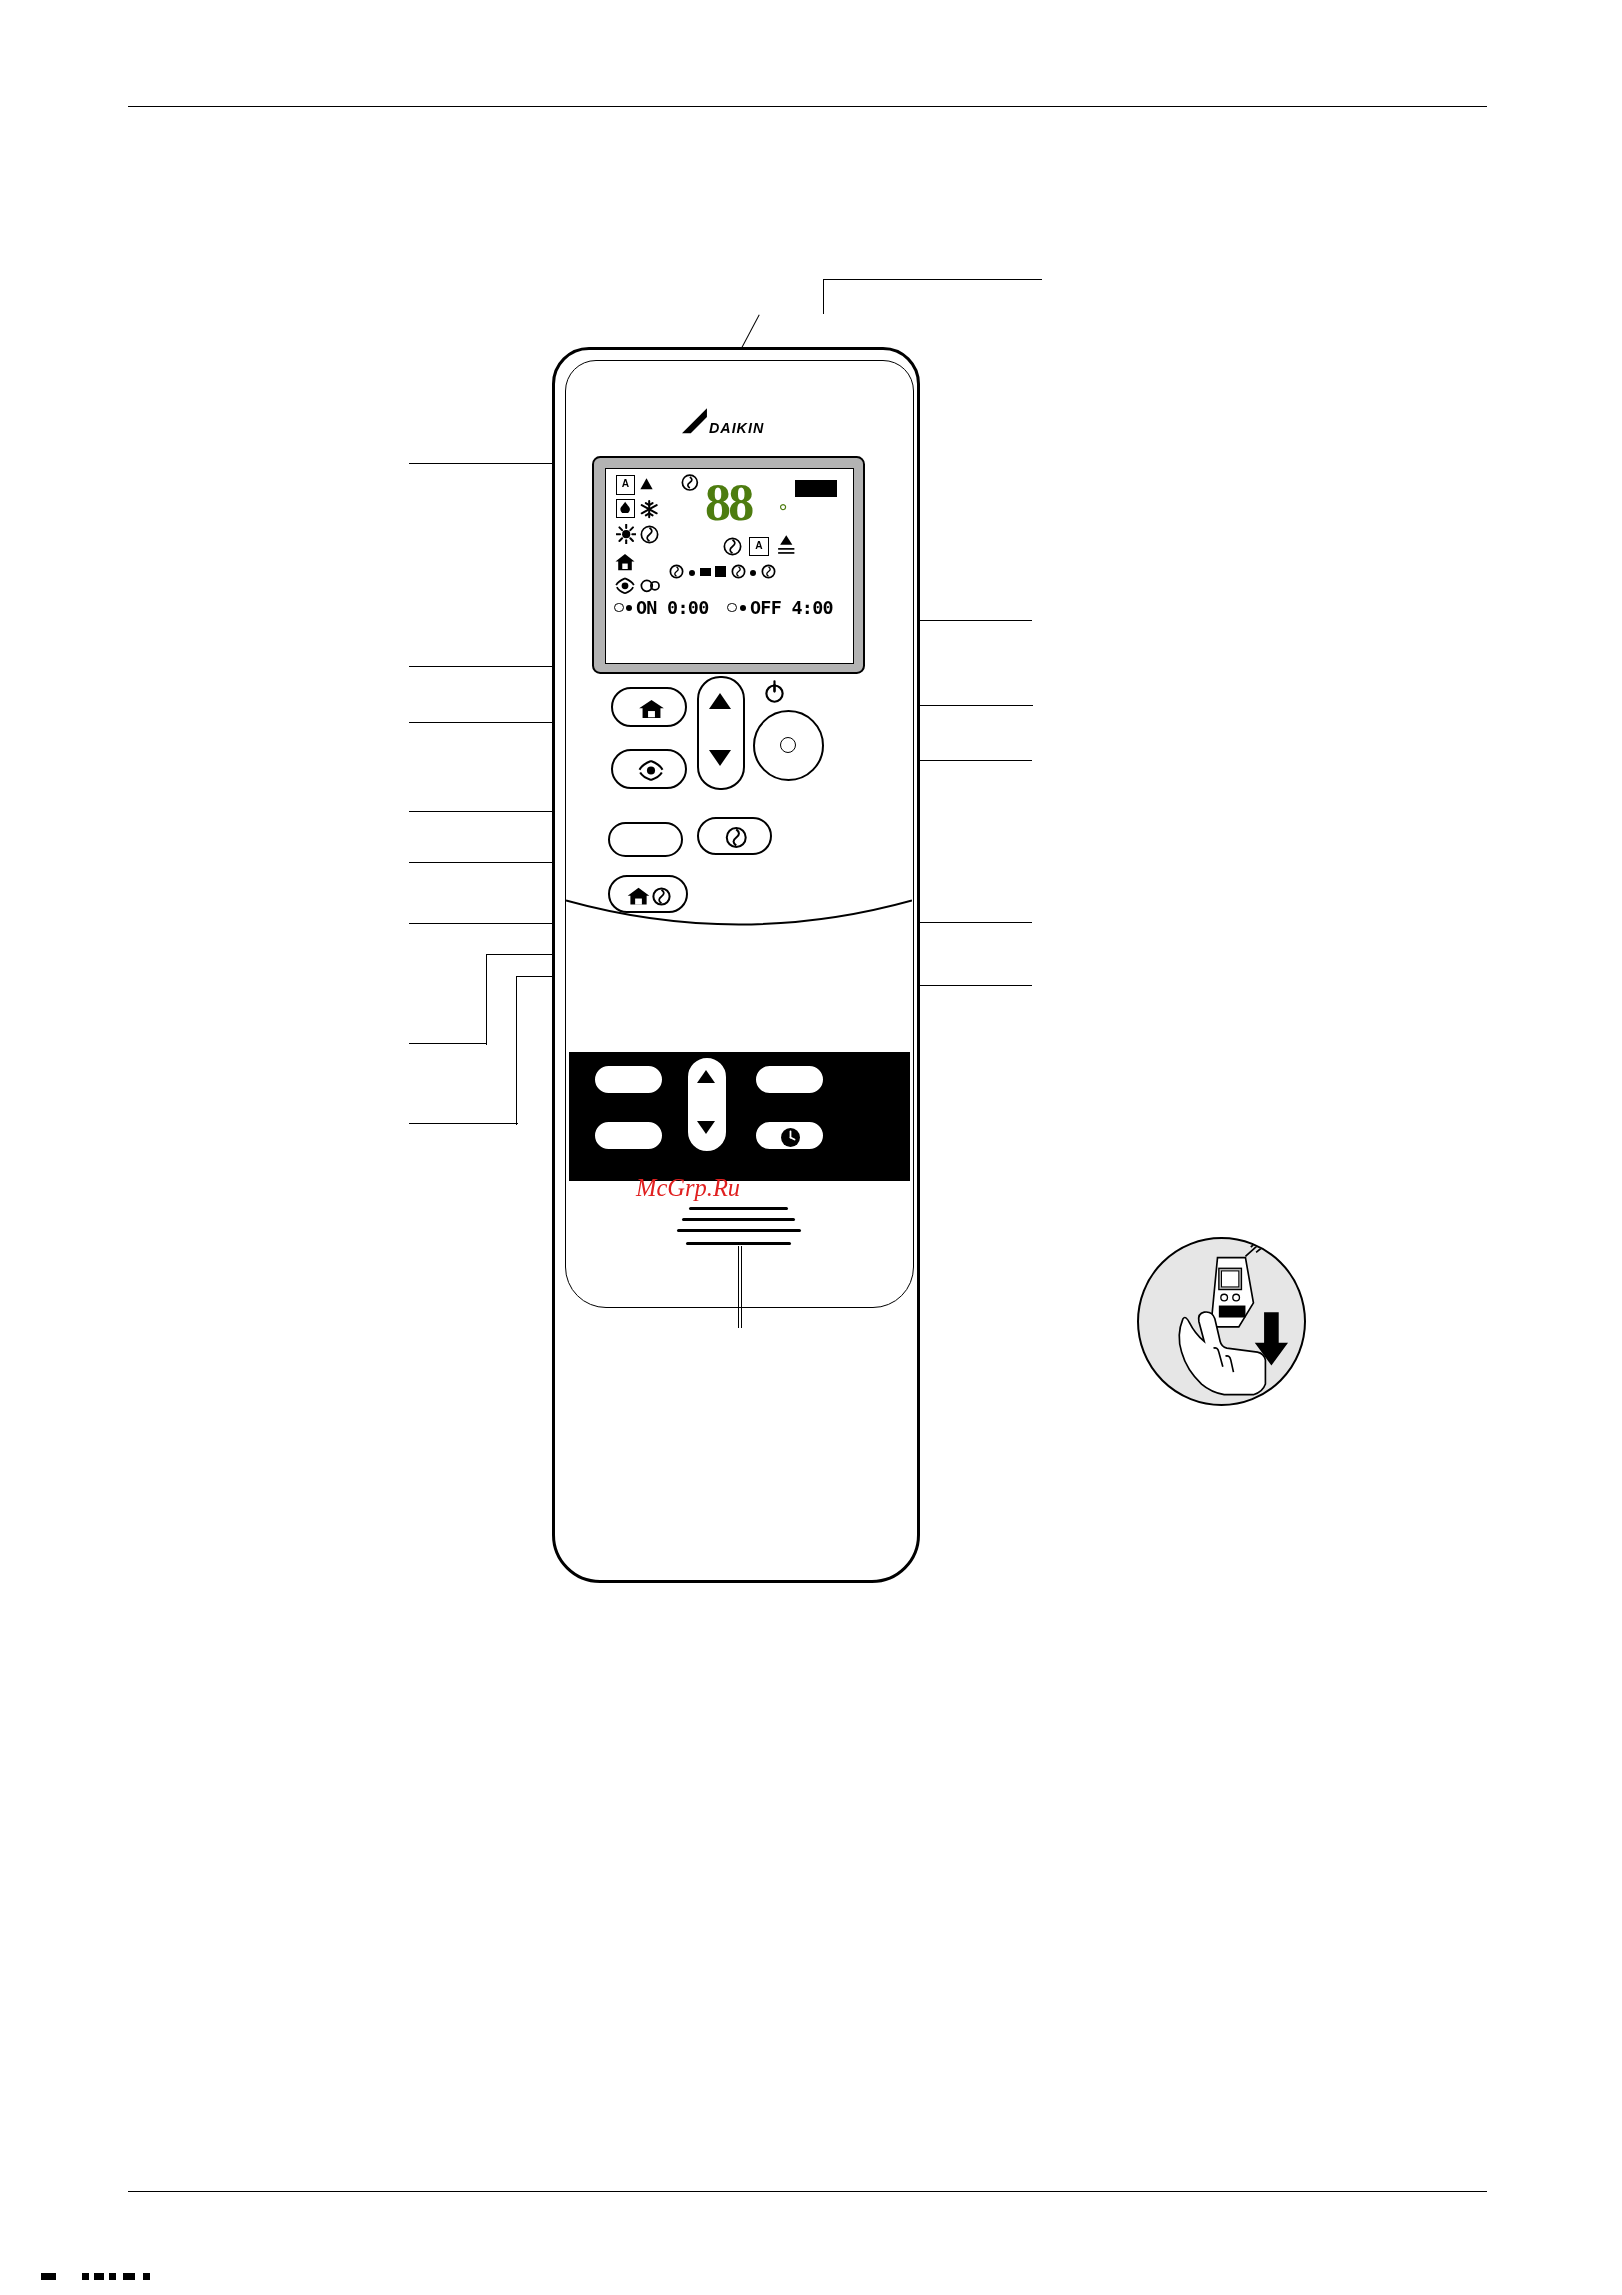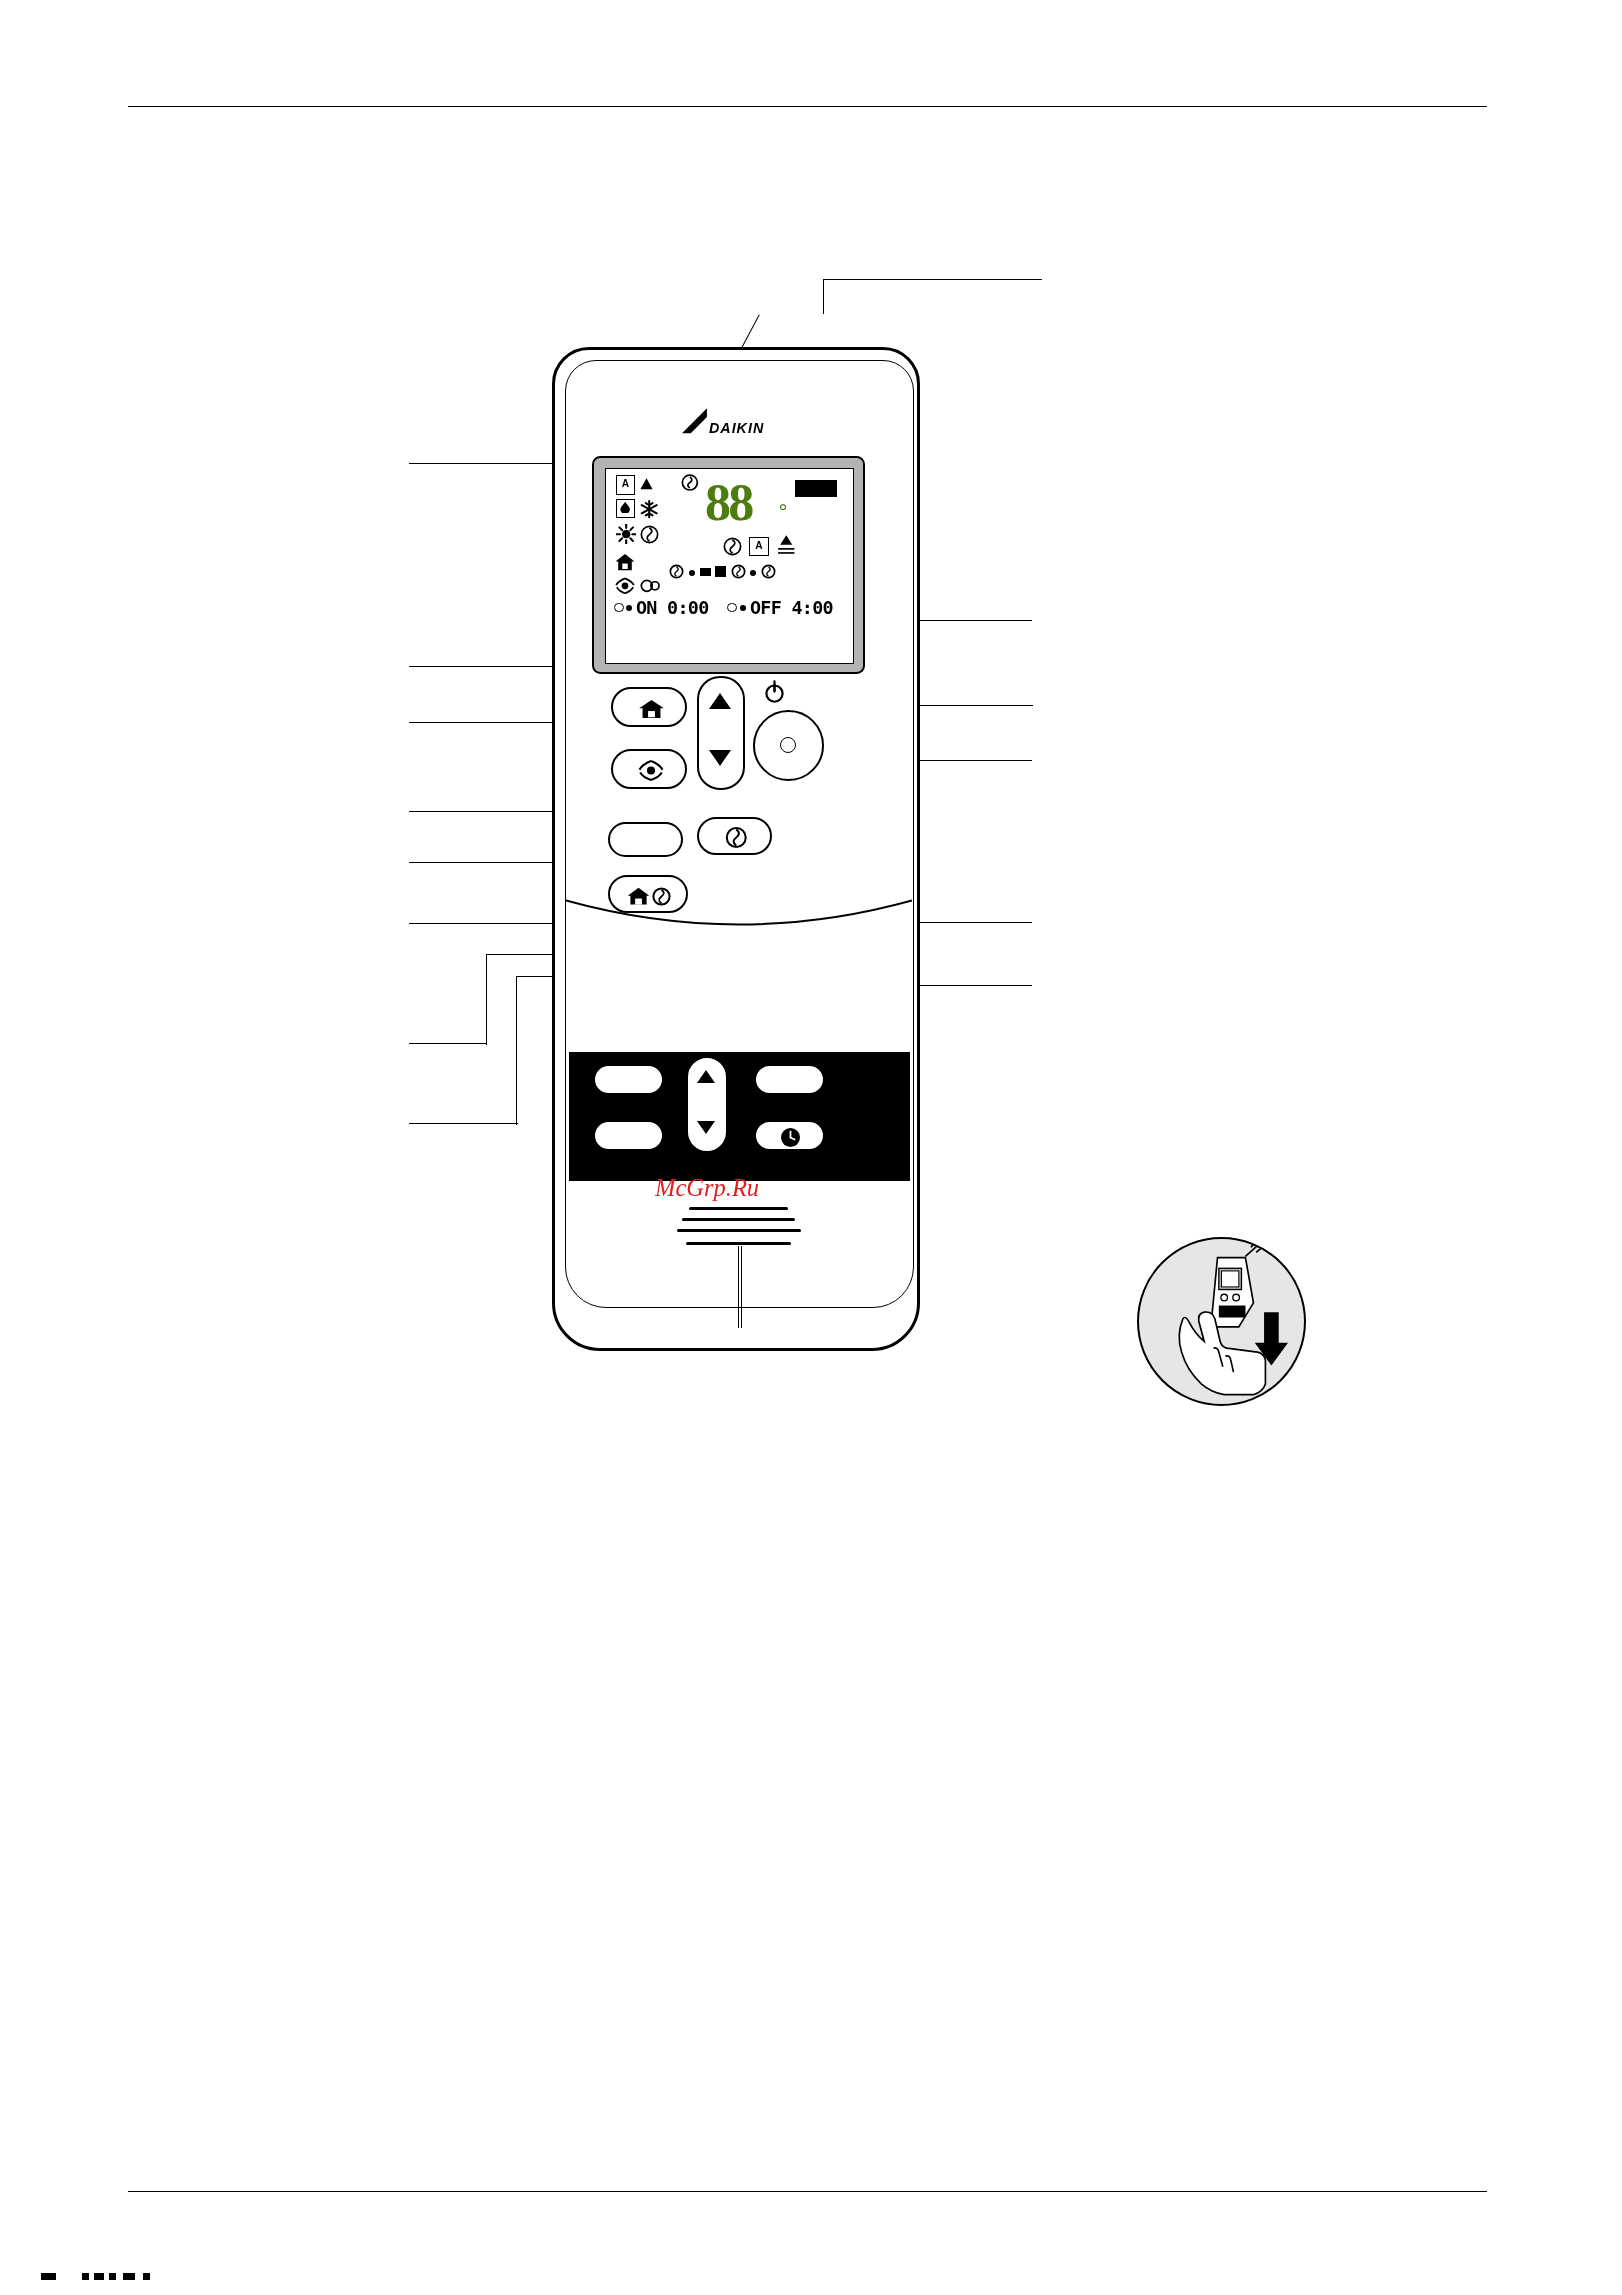--- a/index.html
+++ b/index.html
@@ -36,21 +36,21 @@
     position: absolute;
     left: 552px;
     top: 310px;
     width: 382px;
     height: 1015px;
   }
   .remote-body {
     position: absolute;
     left: 0; top: 37px;
     width: 368px;
-    height: 1004px;
+    height: 1236px;
     border: 3.4px solid #000;
     border-radius: 37px 37px 48px 48px;
     background: #ffffff;
     box-sizing: border-box;
   }
   .remote-body-inner {
     position: absolute;
     left: 9.5px; top: 9.5px;
     width: 349px;
     height: 948px;
@@ -184,21 +184,21 @@
     width: 341px; height: 129px;
     background: #000;
   }
   .sep-curve {
     position: absolute;
     left: 11px; top: 545px;
     width: 346px; height: 48px;
   }
   .mcgrp {
     position: absolute;
-    left: 100px; top: 824px;
+    left: 81px; top: 824px;
     font-family: "Liberation Serif", serif;
     font-style: italic;
     font-size: 24.5px;
     color: #e02020;
     white-space: nowrap;
   }
   .grille {
     position: absolute;
   }
   .grille-line {

